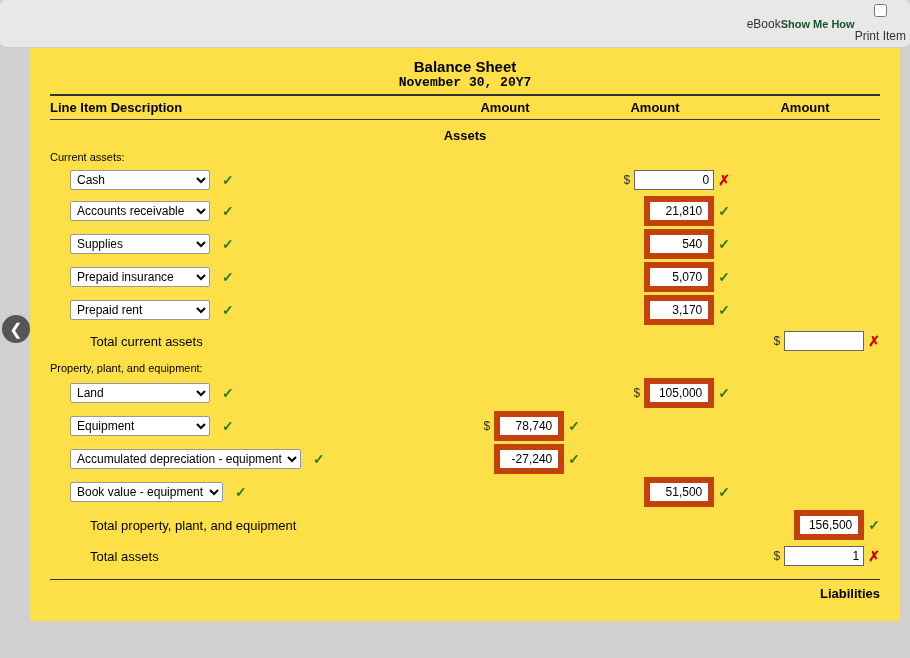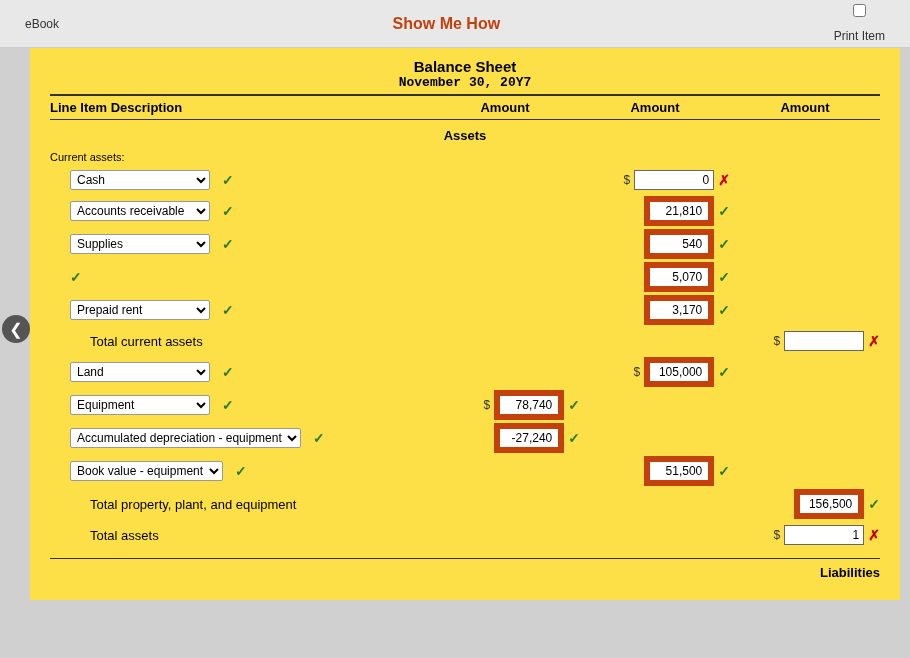--- a/index.html
+++ b/index.html
@@ -6,28 +6,29 @@
     body {
       font-family: Arial, sans-serif;
       font-size: 13px;
       background: #d0d0d0;
       width: 910px;
       min-height: 658px;
       overflow: hidden;
     }
     .top-bar {
       display: flex;
-      justify-content: space-between;
-      align-items: center;
-      padding: 4px 25px;
+      justify-content: flex-end;
+      align-items: center;
+      padding: 4px 4px;
       background: #e8e8e8;
       border-bottom: 1px solid #ccc;
+      border-radius: 6px;
     }
     .top-bar-left { font-size: 12px; color: #333; }
-    .top-bar-center { font-size: 16px; font-weight: bold; color: #c2410c; }
+    .top-bar-center { font-size: 11px; font-weight: bold; color: #14532d; }
     .top-bar-right { font-size: 12px; color: #333; display: flex; align-items: center; gap: 12px; flex-direction: column; }
     .main-content {
       background: #fde047;
       margin: 0 auto;
       width: 870px;
       margin-left: 30px;
       padding: 10px 20px 20px 20px;
     }
     .report-title {
       text-align: center;
@@ -206,20 +207,23 @@
     <div class="row-col1"></div>
     <div class="row-col2">
       <span class="value-display">540</span>
       <span class="check-icon">✓</span>
     </div>
     <div class="row-col3"></div>
   </div>
 
   <div class="data-row">
     <div class="row-label indent1">
+      <select class="dropdown-select">
+        <option>Prepaid insurance</option>
+      </select>
       <span class="check-icon">✓</span>
     </div>
     <div class="row-col1"></div>
     <div class="row-col2">
       <span class="value-display">5,070</span>
       <span class="check-icon">✓</span>
     </div>
     <div class="row-col3"></div>
   </div>
 
@@ -242,20 +246,21 @@
     <div class="total-label">Total current assets</div>
     <div class="total-col1"></div>
     <div class="total-col2"></div>
     <div class="total-col3">
       <span class="dollar-sign">$</span>
       <input type="text" class="input-field" value="" style="">
       <span class="x-icon">✗</span>
     </div>
   </div>
 
+  <div class="sub-header">Property, plant, and equipment:</div>
 
   <div class="data-row">
     <div class="row-label indent1">
       <select class="dropdown-select">
         <option>Land</option>
       </select>
       <span class="check-icon">✓</span>
     </div>
     <div class="row-col1"></div>
     <div class="row-col2">

